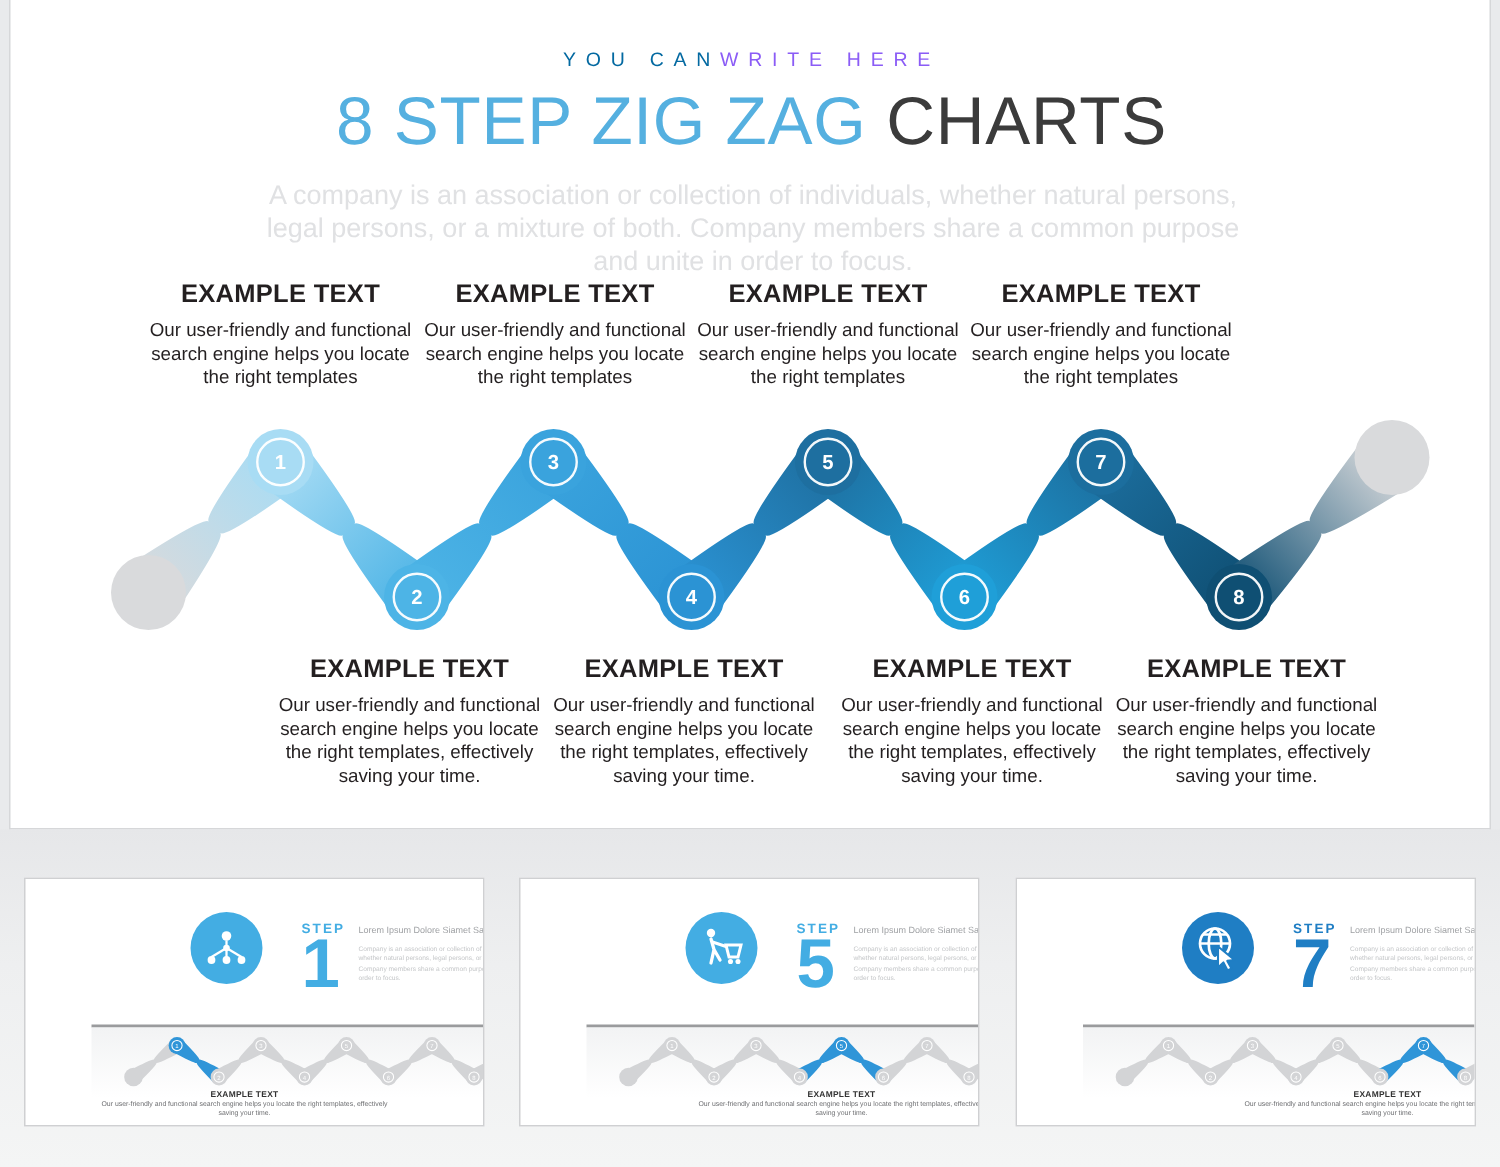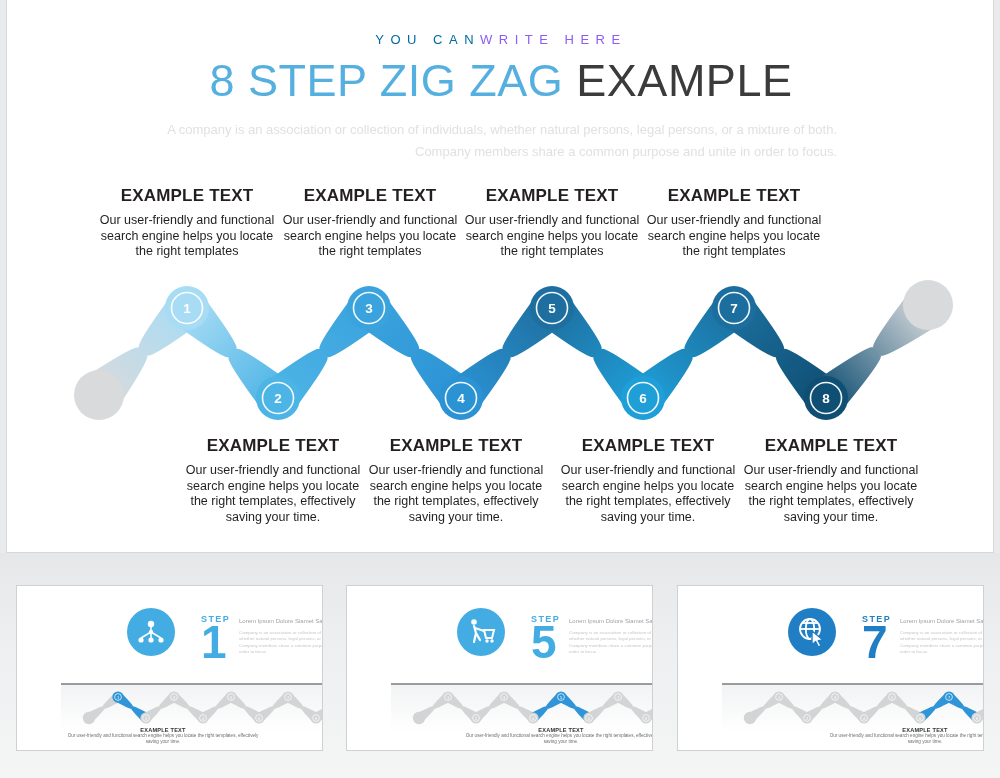--- a/index.html
+++ b/index.html
@@ -41,22 +41,22 @@
     font-size:45px;
     font-weight:300;
     letter-spacing:0.5px;
     white-space:nowrap;
   }
   #title .b{color:#55b0e0;margin-top:34px;}
   #title .d{color:#3b3b3b;}
 
   #subtitle{
     position:absolute; left:160px; top:119px; width:670px;
-    text-align:right;
-    font-size:13px;
+    text-align:center;
+    font-size:18px;
     line-height:22px;
     color:#e0e1e3;
     font-weight:400;
   }
 
   
   .txt-block{ position:absolute; width:190px; text-align:center; }
   .txt-block .heading{
     font-size:17px;
     font-weight:bold;
@@ -175,21 +175,21 @@
 <body>
 
 <div id="main-slide">
 
   <div id="eyebrow">
     <span class="g">YOU CAN</span><span class="b">WRITE HERE</span>
   </div>
 
   <div id="title">
     <span class="b">8 STEP ZIG ZAG</span>
-    <span class="d">EXAMPLE</span>
+    <span class="d">CHARTS</span>
   </div>
 
   <div id="subtitle">A company is an association or collection of individuals, whether natural persons, legal persons, or a mixture of both. Company members share a common purpose and unite in order to focus.</div>
 
   <div class="txt-block top-block" style="left:85px;">
     <div class="heading">EXAMPLE TEXT</div>
     <div class="body">Our user-friendly and functional search engine helps you locate the right templates</div>
   </div>
   <div class="txt-block top-block" style="left:268px;">
     <div class="heading">EXAMPLE TEXT</div>

